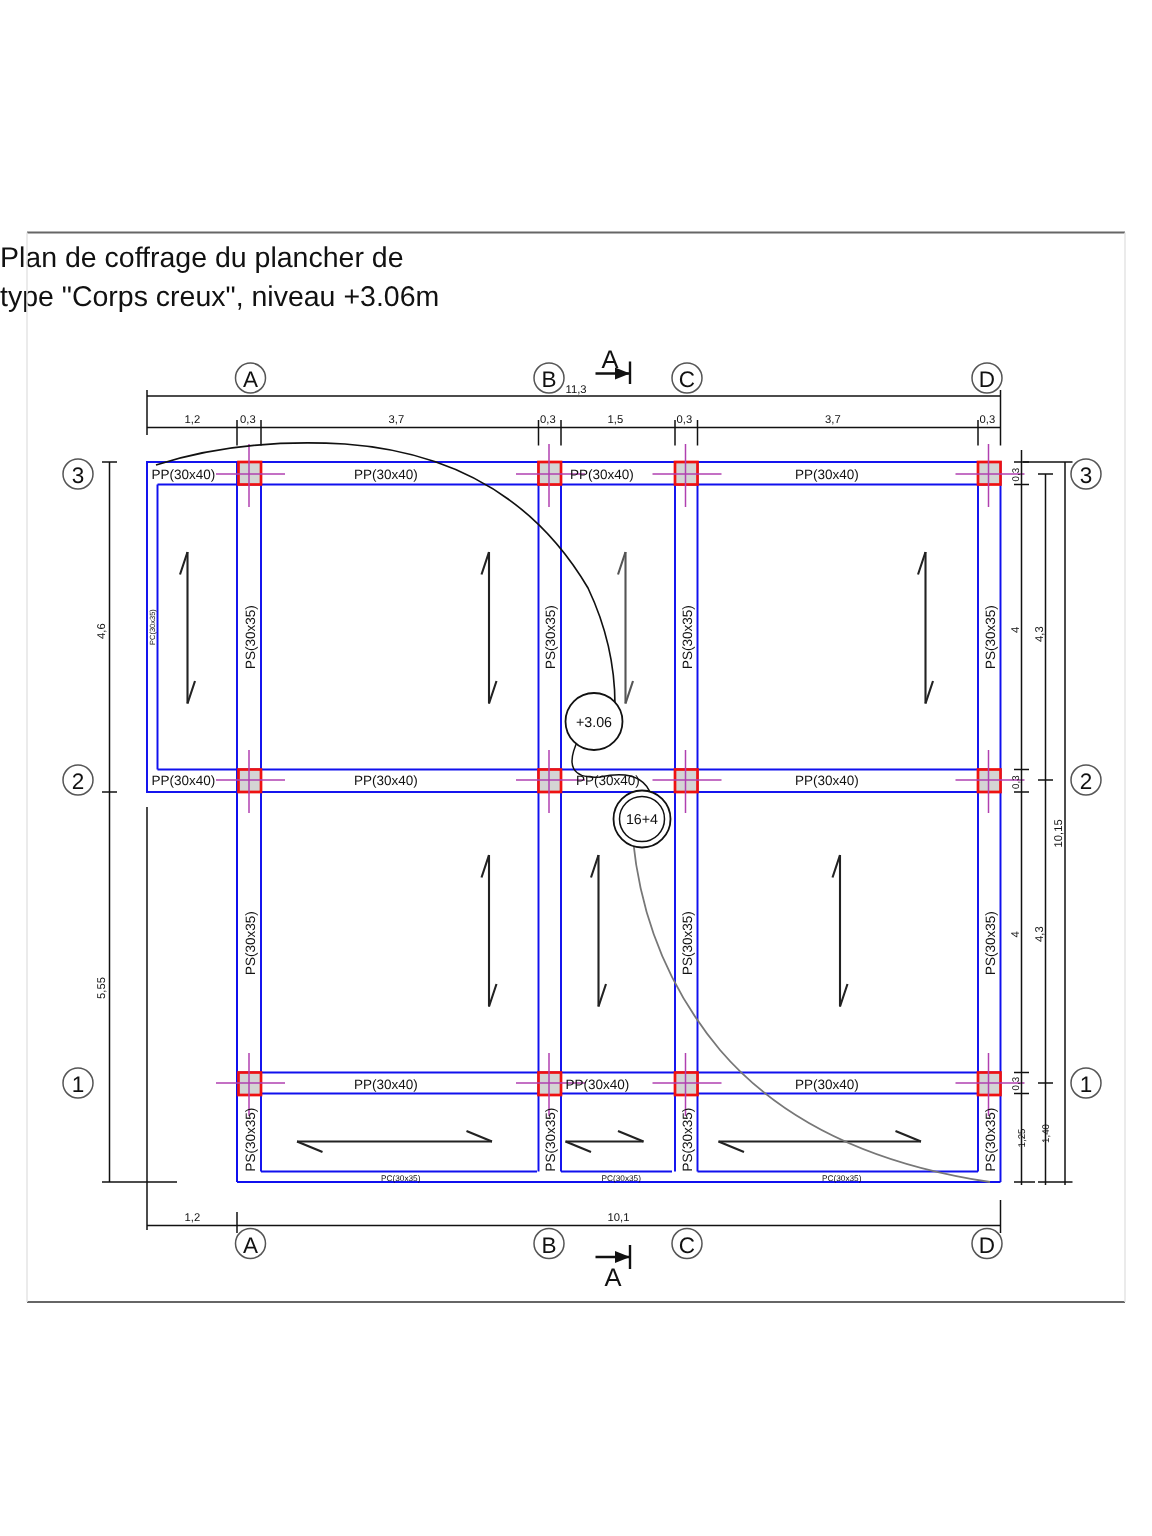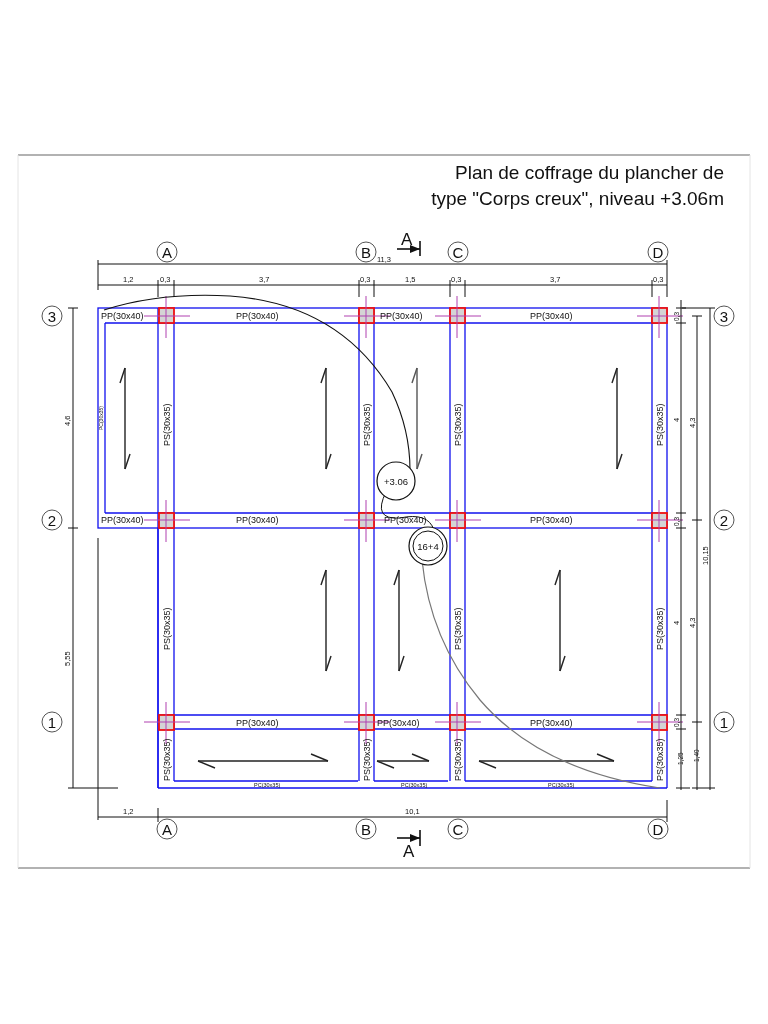--- a/index.html
+++ b/index.html
@@ -1,19 +1,19 @@
 <!DOCTYPE html>
 <html><head>
 <meta charset="utf-8">
 <style>
   html, body { margin: 0; padding: 0; background: #ffffff; }
   body { width: 768px; height: 1024px; position: relative; overflow: hidden; font-family: "Liberation Sans", sans-serif; }
   #sheet { position: absolute; left: 0; top: 0; width: 768px; height: 1024px; }
   svg text { font-family: "Liberation Sans", sans-serif; }
-  .title { position: absolute; left: 0; width: 724px; text-align: right; font-size: 19px; color: #111; line-height: 26px; }
+  .title { position: absolute; left: 0; width: 724px; text-align: left; font-size: 19px; color: #111; line-height: 26px; }
 </style>
 </head>
 <body>
 
 <div class="title" style="top:160px;">Plan de coffrage du plancher de</div>
 <div class="title" style="top:186px;">type "Corps creux", niveau +3.06m</div>
 
 <svg id="sheet" width="768" height="1024" viewBox="0 0 768 1024" xmlns="http://www.w3.org/2000/svg">
 
   <g>

